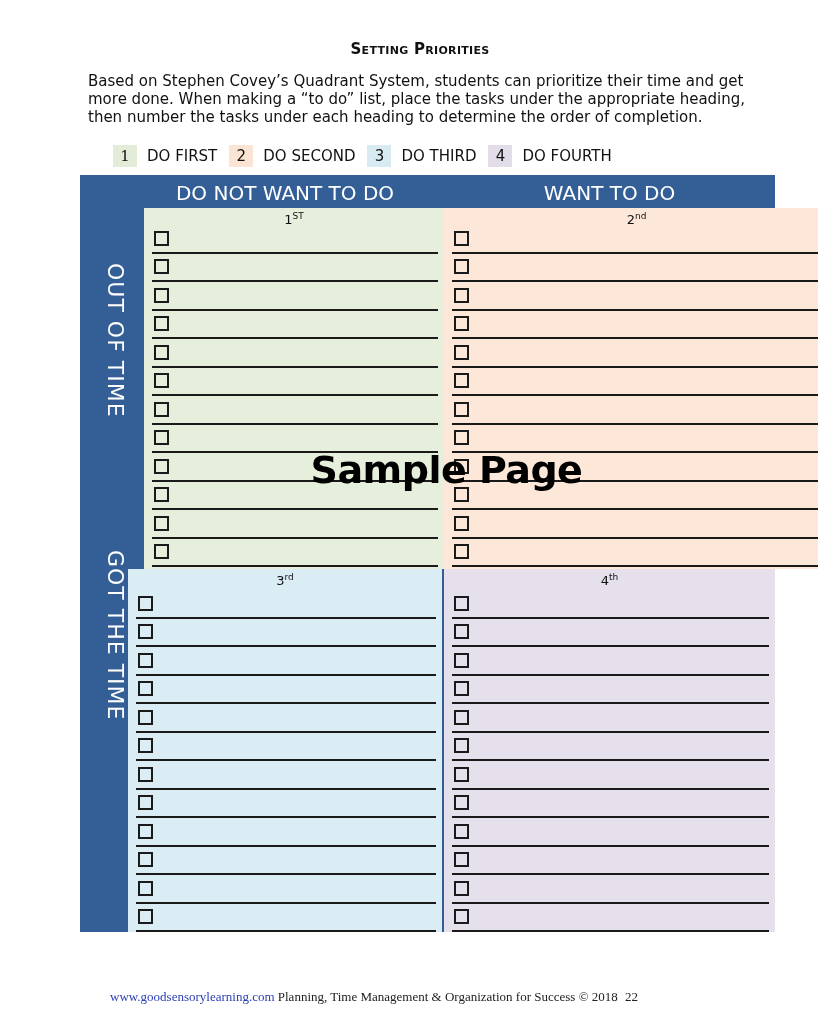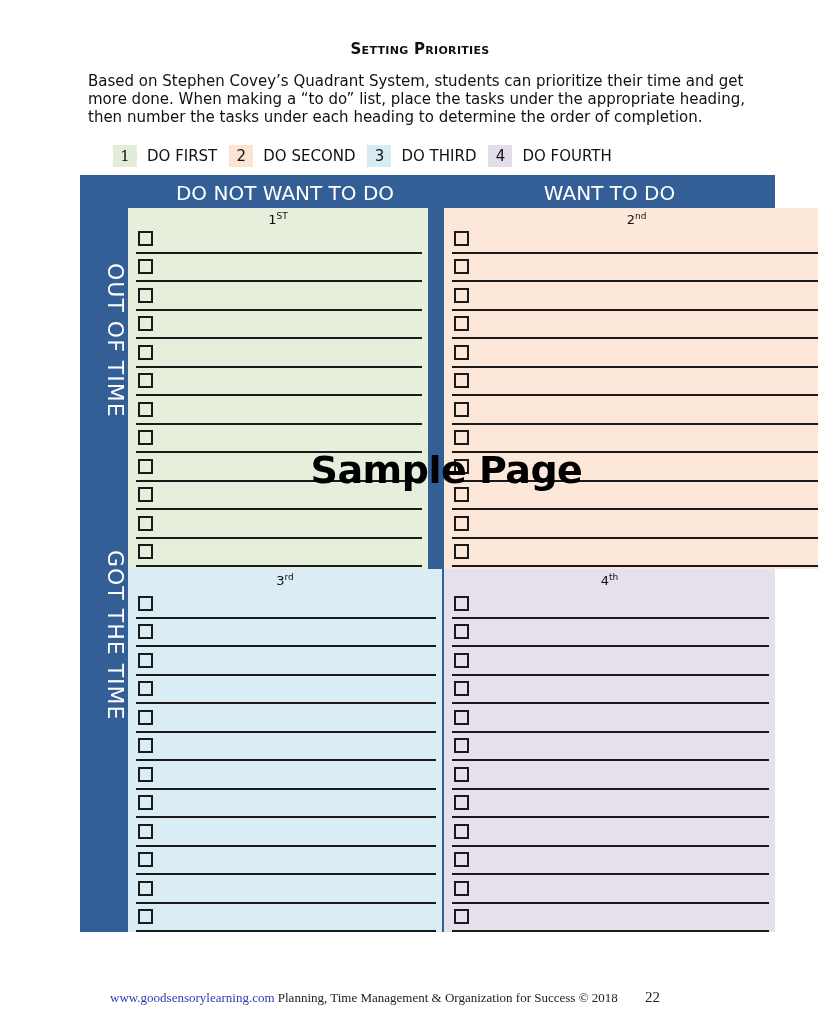--- a/index.html
+++ b/index.html
@@ -18,21 +18,21 @@
   .quad .qlabel { position:absolute; left:0; width:100%; text-align:center; font-size:13px; top:3px; }
   .quad .qlabel sup { font-size:9px; }
   .rows { position:absolute; left:8px; right:6px; }
   .row { position:relative; height:28.5px; border-bottom:2.5px solid #1a1a1a; box-sizing:border-box; }
   .row .cb { position:absolute; left:2px; bottom:6px; width:11px; height:11px; border:2px solid #1a1a1a; box-sizing:content-box; }
 
   .watermark { position:absolute; top:448px; left:0; width:893px; text-align:center; font-size:38px; font-weight:bold; color:#000; letter-spacing:-0.5px; pointer-events:none; }
 
   .footer { position:absolute; top:989px; left:110px; font-family:"Liberation Serif", serif; font-size:13px; color:#222; }
   .footer a { color:#2a3fb5; }
-  .footer .page { margin-left:24px; font-size:15px; }
+  .footer .page { margin-left:4px; font-size:13px; }
 </style>
 </head>
 <body>
 
 <div class="title">Setting Priorities</div>
 <div class="intro">Based on Stephen Covey’s Quadrant System, students can prioritize their time and get more done.  When making a “to do” list, place the tasks under the appropriate heading, then number the tasks under each heading to determine the order of completion.</div>
 
 <div class="legend">
   <span class="num n1" style="background:#e3ecd8">1</span>
   <span class="lbl">DO FIRST</span>
@@ -43,21 +43,21 @@
   <span class="num" style="background:#e2dde9">4</span>
   <span class="lbl">DO FOURTH</span>
 </div>
 
 <div class="grid"></div>
 <div class="colhead" style="left:128px;width:314px;">DO NOT WANT TO DO</div>
 <div class="colhead" style="left:444px;width:331px;">WANT TO DO</div>
 <div class="rowhead" style="top:245px;height:190px;">OUT OF TIME</div>
 <div class="rowhead" style="top:535px;height:200px;">GOT THE TIME</div>
 
-<div class="quad" id="q0" style="left:128px;top:208px;width:300px;height:361px;background:#e6eedc;">
+<div class="quad" id="q0" style="left:144px;top:208px;width:300px;height:361px;background:#e6eedc;">
   <div class="qlabel"><span>1</span><sup>ST</sup></div>
   <div class="rows" style="top:17px;">
       <div class="row">
         <span class="cb"></span>
       </div>
       <div class="row">
         <span class="cb"></span>
       </div>
       <div class="row">
         <span class="cb"></span>

